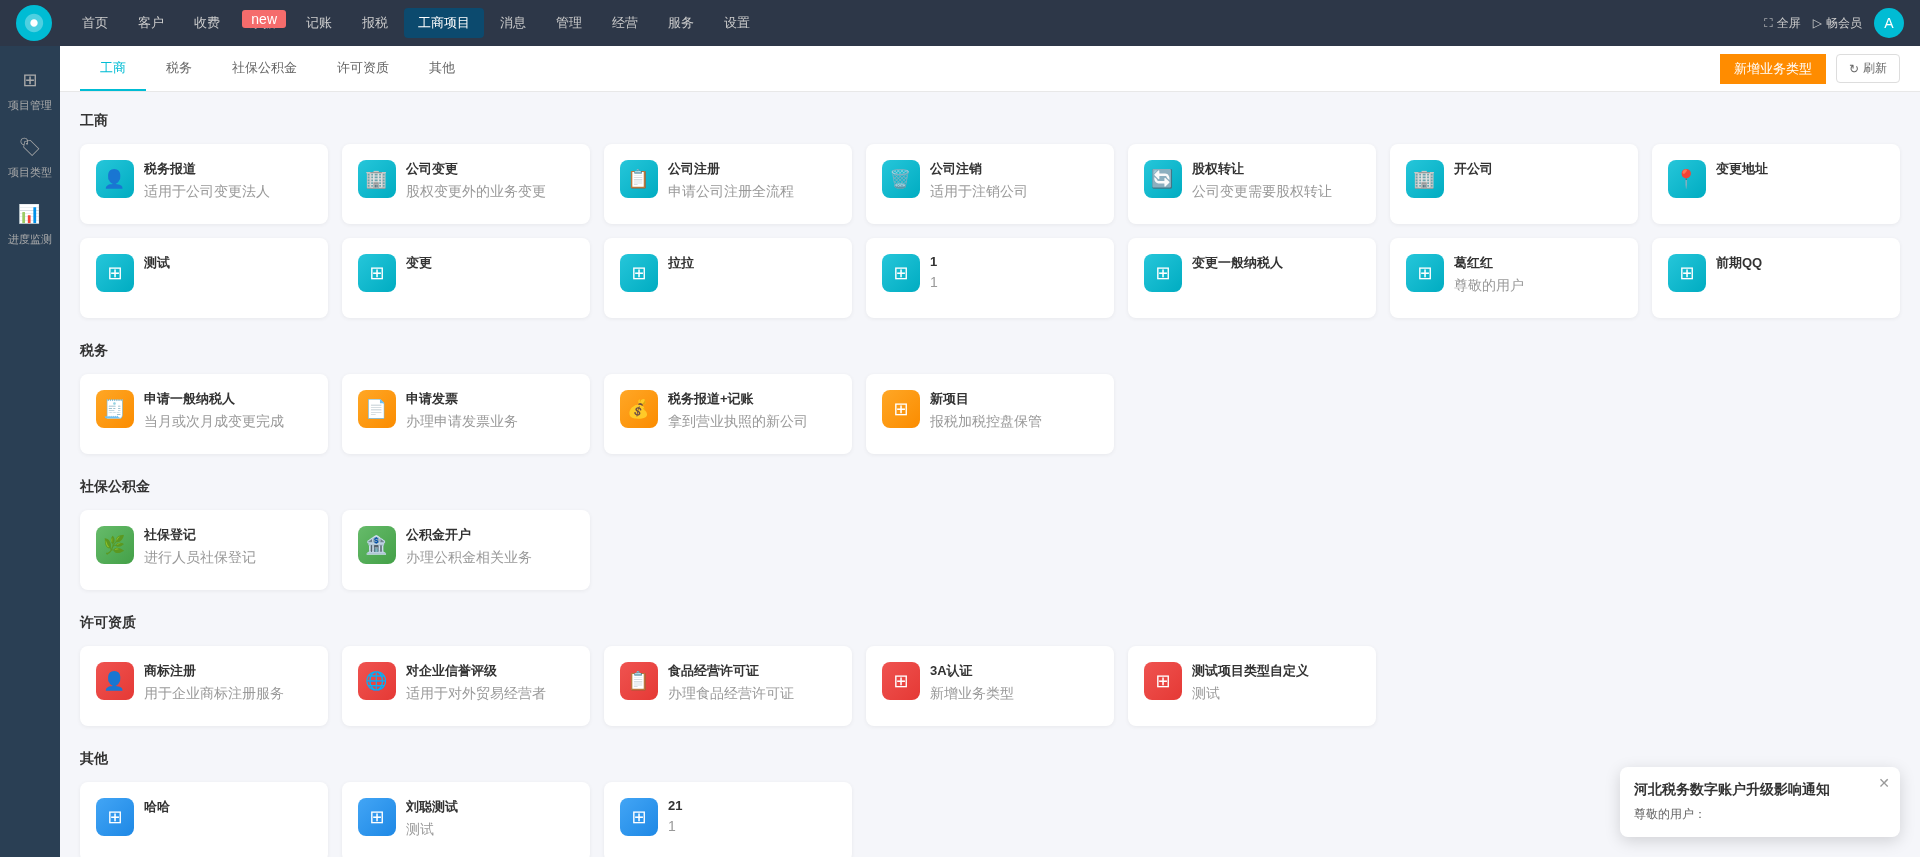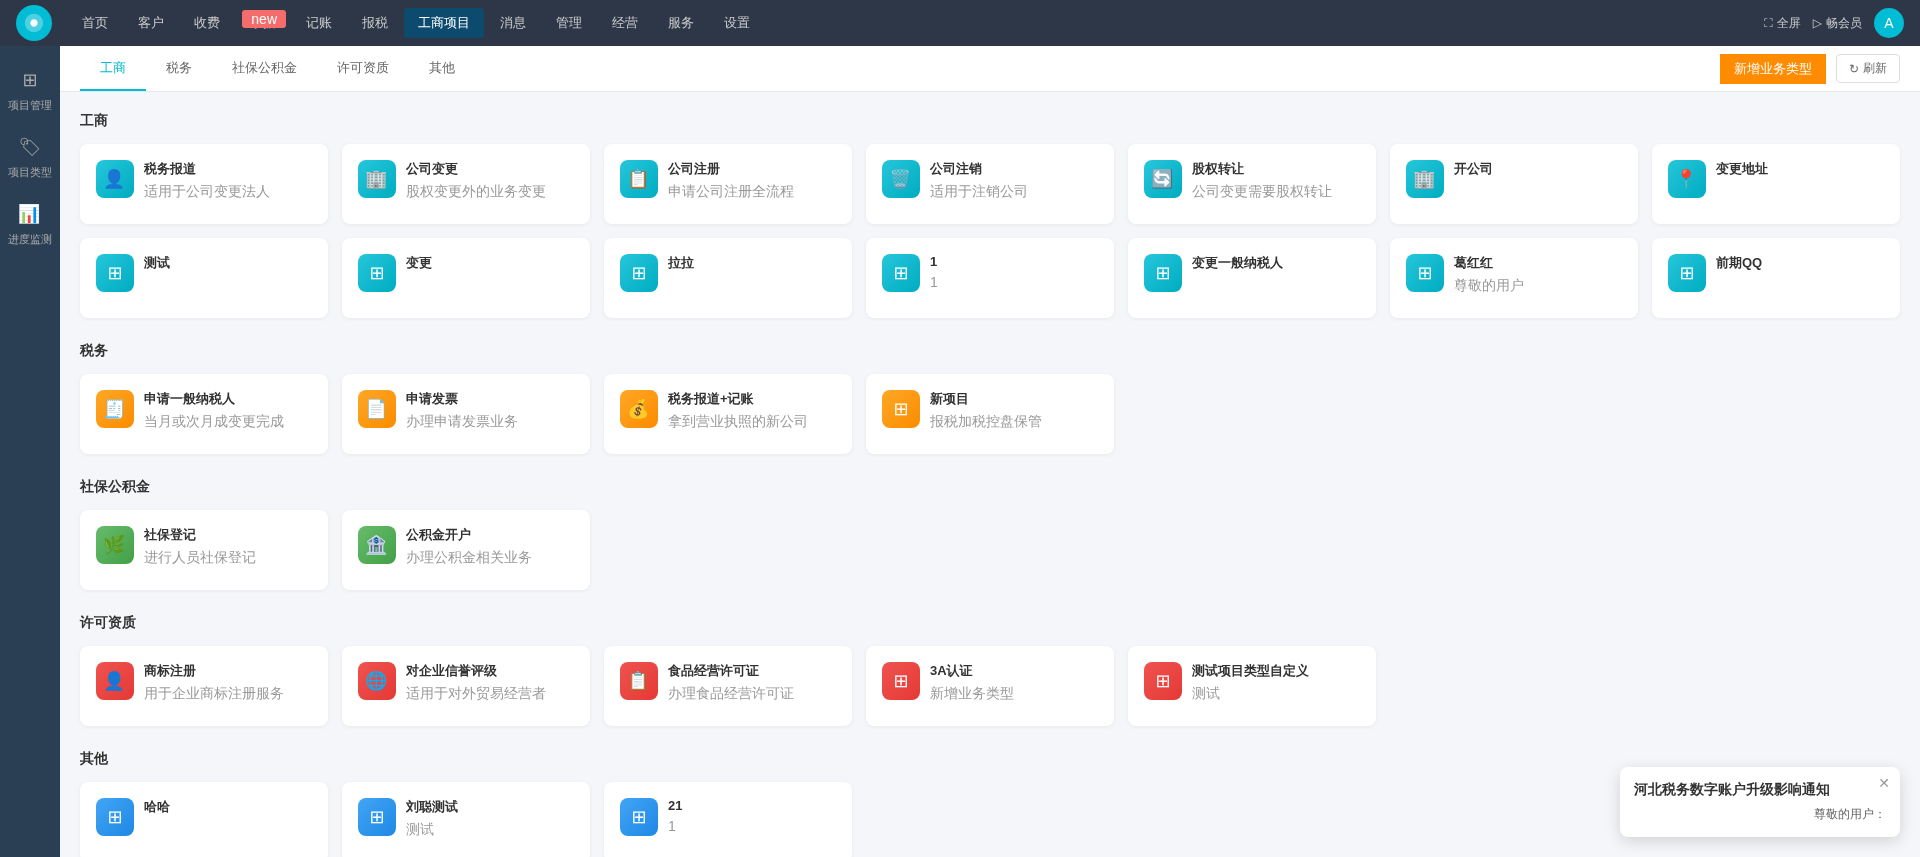--- a/index.html
+++ b/index.html
@@ -271,21 +271,20 @@
     }
     .notification-popup .notif-title {
       font-weight: 600;
       margin-bottom: 6px;
       color: #333;
       font-size: 14px;
     }
     .notification-popup .notif-body {
       color: #666;
       line-height: 1.5;
-      text-align: right;
     }
   </style>
 </head>
 <body>
 
 <nav class="top-nav">
   <div class="logo">
     <svg viewBox="0 0 24 24" fill="none">
       <path d="M12 2C6.48 2 2 6.48 2 12s4.48 10 10 10 10-4.48 10-10S17.52 2 12 2z" fill="rgba(255,255,255,0.3)"></path>
       <path d="M8 12c0-2.21 1.79-4 4-4s4 1.79 4 4-1.79 4-4 4-4-1.79-4-4z" fill="#fff"></path>

